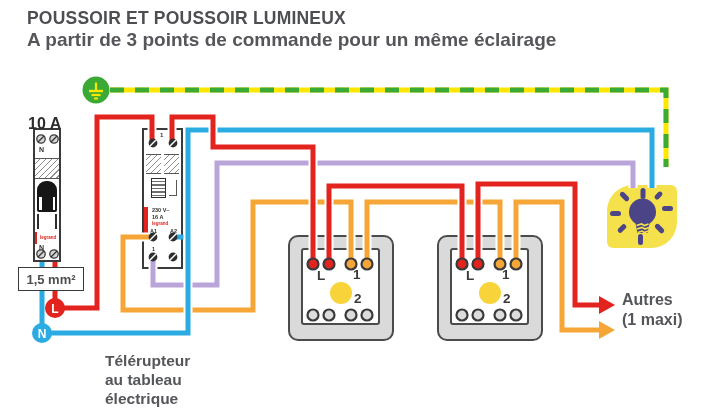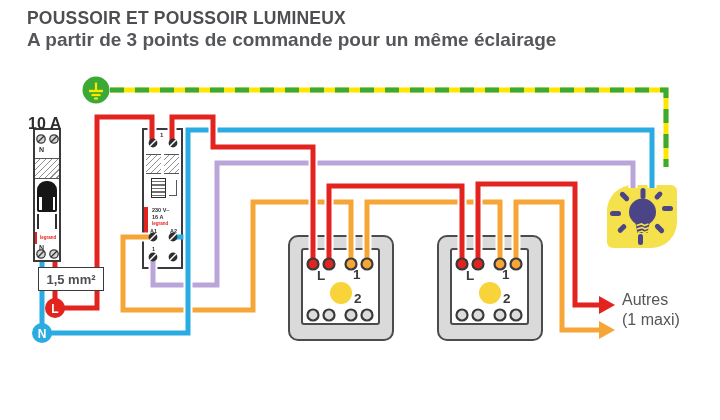--- a/index.html
+++ b/index.html
@@ -32,24 +32,24 @@
       border-radius:10px;box-sizing:border-box;z-index:2;}
   .pb-inner{position:absolute;left:11px;top:11px;width:79px;height:77px;background:#fff;
             border:2px solid #4b4b4d;border-radius:3px;box-sizing:border-box;}
   .pb-label{position:absolute;font-size:13.5px;font-weight:700;color:#3a3a3c;line-height:1;}
   .pb-lamp{position:absolute;left:40px;top:45px;width:22px;height:22px;border-radius:50%;background:#f8d43a;}
   
   .lamp{position:absolute;left:607px;top:185px;width:70px;height:63px;background:#f5e14b;
         border-radius:26px 6px 26px 6px;z-index:2;}
   
   .caption{font-weight:700;color:#55565a;line-height:19px;font-size:15.5px;}
-  .others{font-weight:400;color:#55565a;line-height:20px;font-size:16px;}
+  .others{font-weight:700;color:#55565a;line-height:20px;font-size:16px;}
   .mmlabel{left:18px;top:267px;width:66px;height:24px;background:#fff;border:1.6px solid #3a3a3c;
            box-sizing:border-box;z-index:4;display:flex;align-items:center;justify-content:center;
-           font-size:13px;font-weight:700;color:#4d4e52;margin-left:20px;}
+           font-size:13px;font-weight:700;color:#4d4e52;}
   .rating{left:28px;top:103px;font-size:16px;font-weight:800;color:#2e2e30;margin-top:12px;}
   svg.layer{position:absolute;left:0;top:0;pointer-events:none;}
   #wires{z-index:3;} #overlay{z-index:4;}
   .z5{z-index:5;}
 </style>
 </head>
 <body>
 
 <div class="canvas">
 
@@ -215,19 +215,24 @@
       <text x="55" y="312.5" text-anchor="middle" font-size="12" font-weight="bold" fill="#fff" font-family="Liberation Sans, sans-serif">L</text>
     </g>
     <g>
       <circle cx="42" cy="333" r="10" fill="#2aabe2"></circle>
       <text x="42" y="337.5" text-anchor="middle" font-size="12" font-weight="bold" fill="#fff" font-family="Liberation Sans, sans-serif">N</text>
     </g>
   </svg>
 
   <div class="abs mmlabel">1,5 mm²</div>
 
+  <div class="abs caption z5" style="left:105px;top:351px;">
+    <div>Télérupteur</div>
+    <div>au tableau</div>
+    <div>électrique</div>
+  </div>
 
   <div class="abs others z5" style="left:622px;top:290px;">
     <div>Autres</div>
     <div>(1 maxi)</div>
   </div>
 
 </div>
 
 </body></html>

